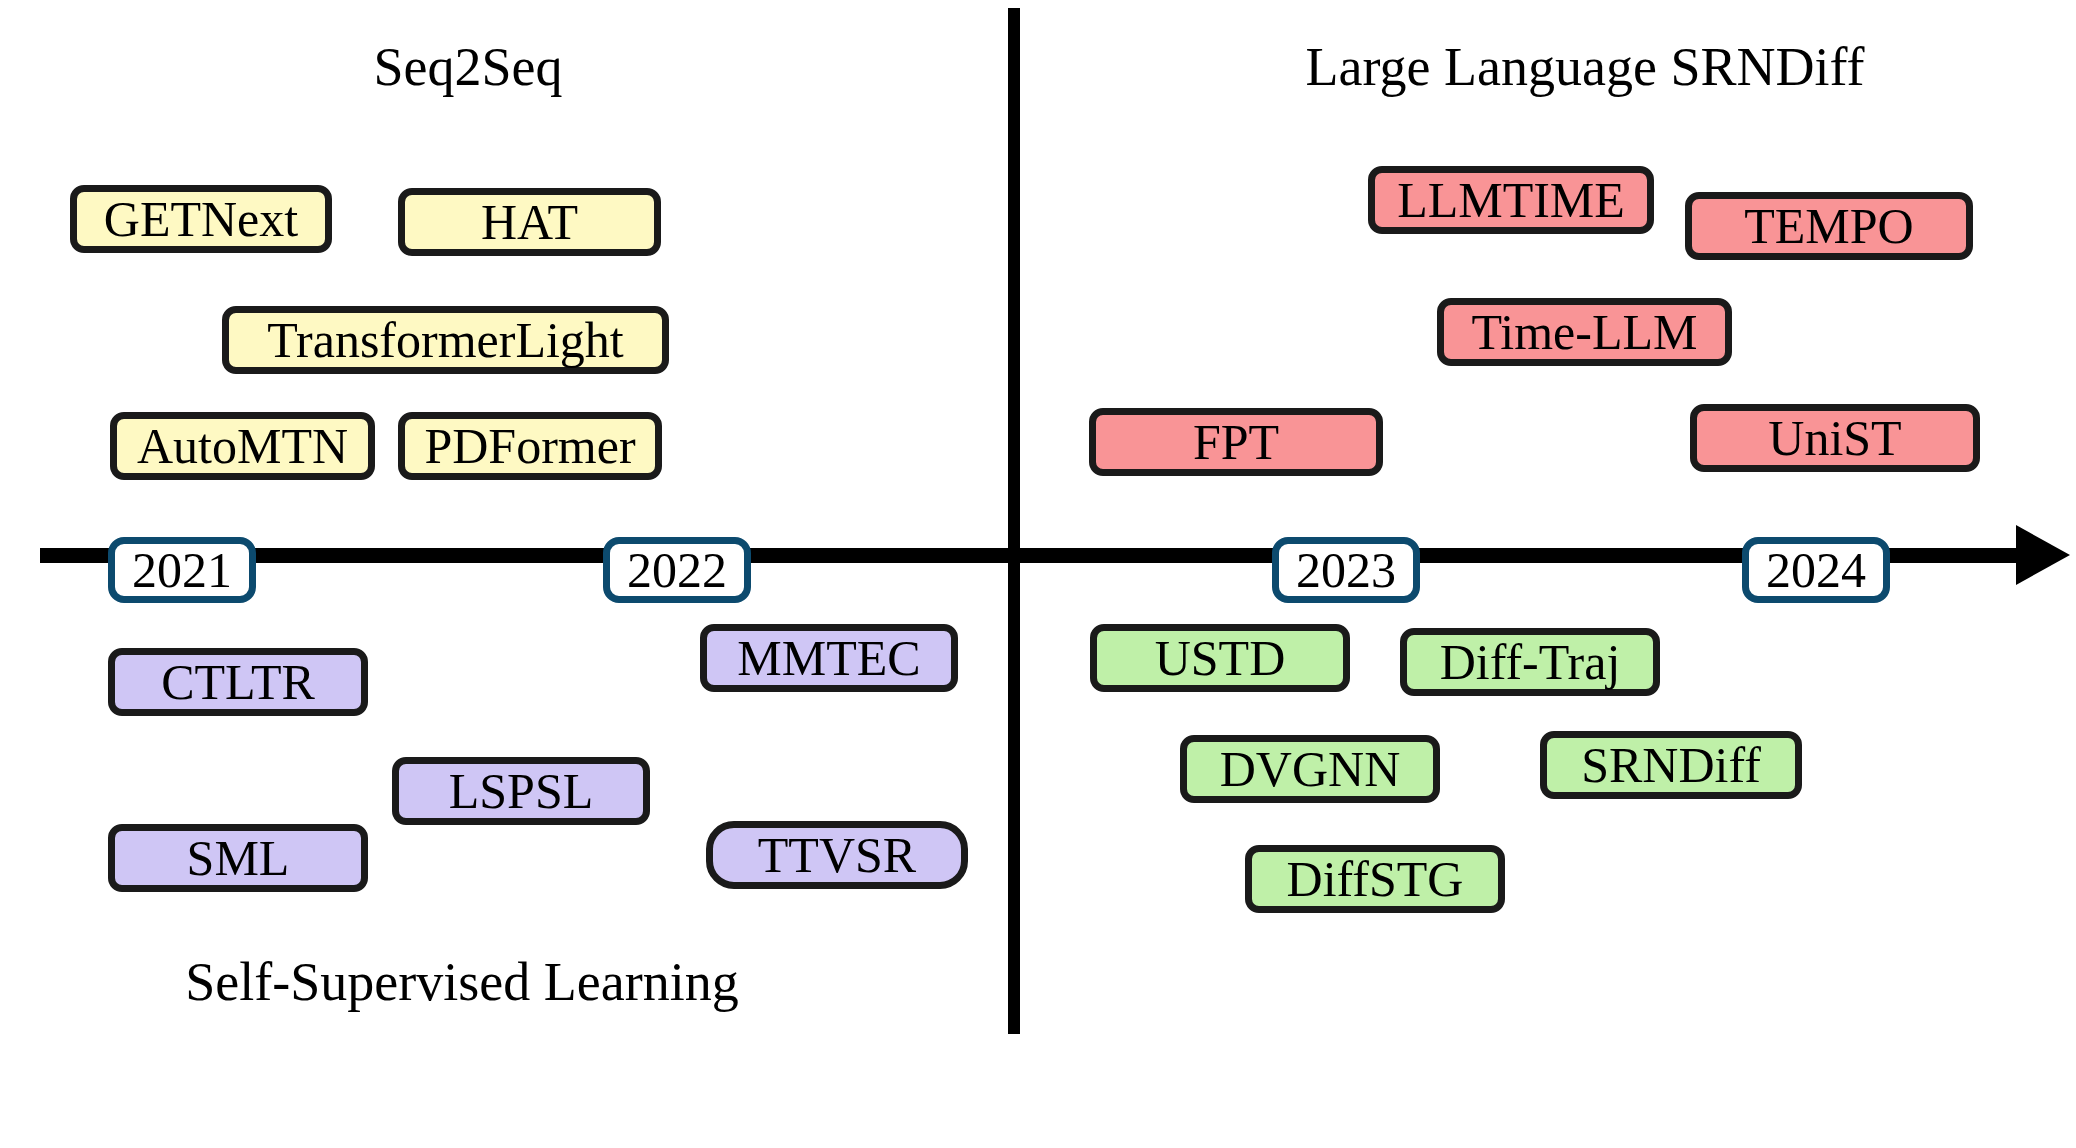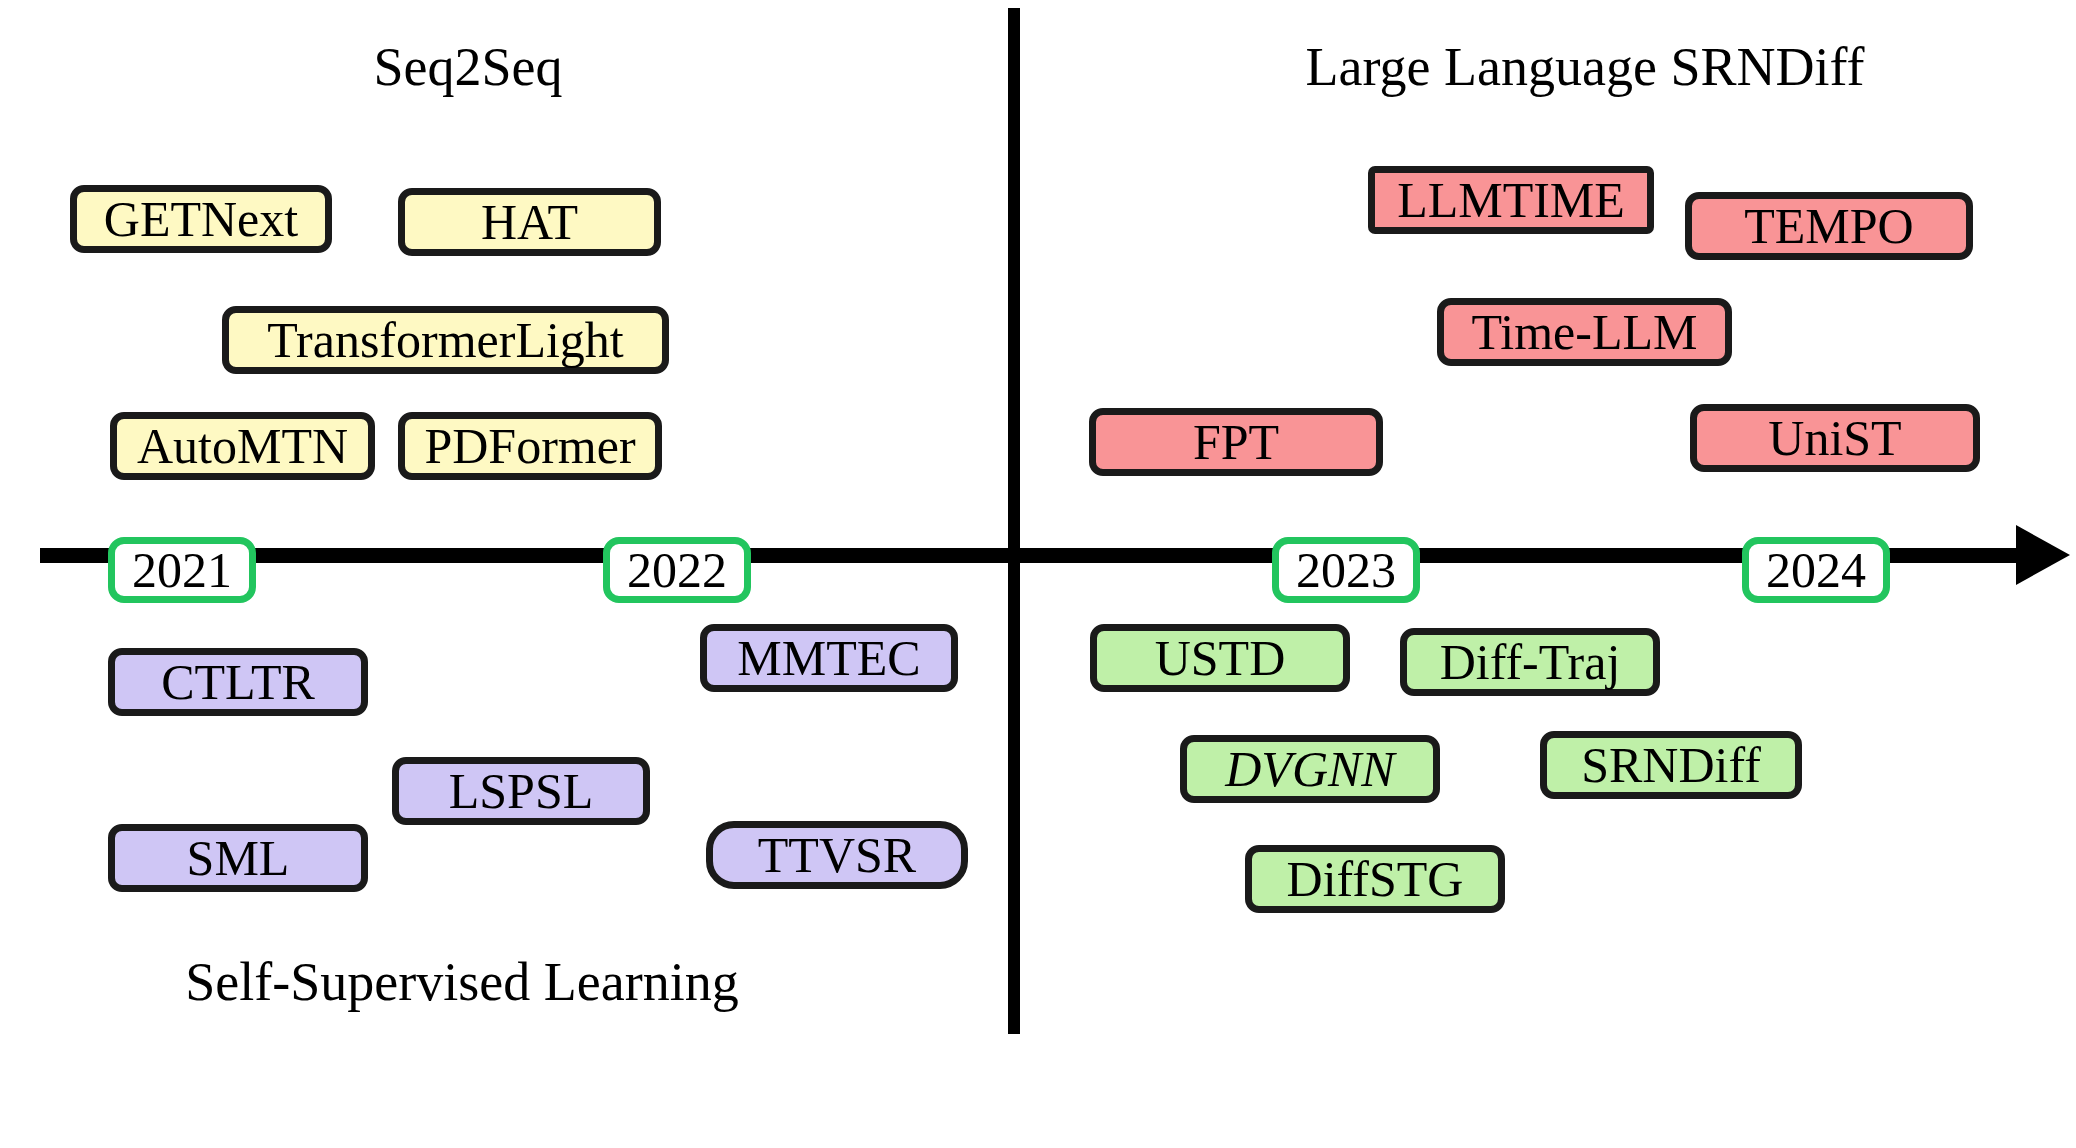--- a/index.html
+++ b/index.html
@@ -45,21 +45,21 @@
   }
   .divider {
     position: absolute;
     background: #000000;
   }
 
   
   .year-chip {
     position: absolute;
     background: #ffffff;
-    border: 7px solid #22c55e;
+    border: 7px solid #0c4a6e;
     border-radius: 16px;
     font-size: 50px;
     color: #000000;
     display: flex;
     align-items: center;
     justify-content: center;
     box-sizing: border-box;
     white-space: nowrap;
     z-index: 5;
   }
@@ -107,30 +107,30 @@
       <div class="year-chip" style="left: 1272px; top: 537px; width: 148px; height: 66px;">2023</div>
       <div class="year-chip" style="left: 1742px; top: 537px; width: 148px; height: 66px;">2024</div>
     </div>
 
   <div id="node-layer">
       <div class="node seq2seq" style="left: 70px; top: 185px; width: 262px; height: 68px;">GETNext</div>
       <div class="node seq2seq" style="left: 398px; top: 188px; width: 263px; height: 68px;">HAT</div>
       <div class="node seq2seq" style="left: 222px; top: 306px; width: 447px; height: 68px;">TransformerLight</div>
       <div class="node seq2seq" style="left: 110px; top: 412px; width: 265px; height: 68px;">AutoMTN</div>
       <div class="node seq2seq" style="left: 398px; top: 412px; width: 264px; height: 68px;">PDFormer</div>
-      <div class="node llm" style="left: 1368px; top: 166px; width: 286px; height: 68px; border-radius: 7px;">LLMTIME</div>
+      <div class="node llm" style="left: 1368px; top: 166px; width: 286px; height: 68px;">LLMTIME</div>
       <div class="node llm" style="left: 1685px; top: 192px; width: 288px; height: 68px;">TEMPO</div>
       <div class="node llm" style="left: 1437px; top: 298px; width: 295px; height: 68px;">Time-LLM</div>
       <div class="node llm" style="left: 1089px; top: 408px; width: 294px; height: 68px;">FPT</div>
       <div class="node llm" style="left: 1690px; top: 404px; width: 290px; height: 68px;">UniST</div>
       <div class="node ssl" style="left: 108px; top: 648px; width: 260px; height: 68px;">CTLTR</div>
       <div class="node ssl" style="left: 700px; top: 624px; width: 258px; height: 68px;">MMTEC</div>
       <div class="node ssl" style="left: 392px; top: 757px; width: 258px; height: 68px;">LSPSL</div>
       <div class="node ssl" style="left: 108px; top: 824px; width: 260px; height: 68px;">SML</div>
       <div class="node ssl" style="left: 706px; top: 821px; width: 262px; height: 68px; border-radius: 28px;">TTVSR</div>
       <div class="node diffusion" style="left: 1090px; top: 624px; width: 260px; height: 68px;">USTD</div>
       <div class="node diffusion" style="left: 1400px; top: 628px; width: 260px; height: 68px;">Diff-Traj</div>
-      <div class="node diffusion" style="left: 1180px; top: 735px; width: 260px; height: 68px; font-style: italic;">DVGNN</div>
+      <div class="node diffusion" style="left: 1180px; top: 735px; width: 260px; height: 68px;">DVGNN</div>
       <div class="node diffusion" style="left: 1540px; top: 731px; width: 262px; height: 68px;">SRNDiff</div>
       <div class="node diffusion" style="left: 1245px; top: 845px; width: 260px; height: 68px;">DiffSTG</div>
     </div>
 
 </div>
 
 </body></html>

